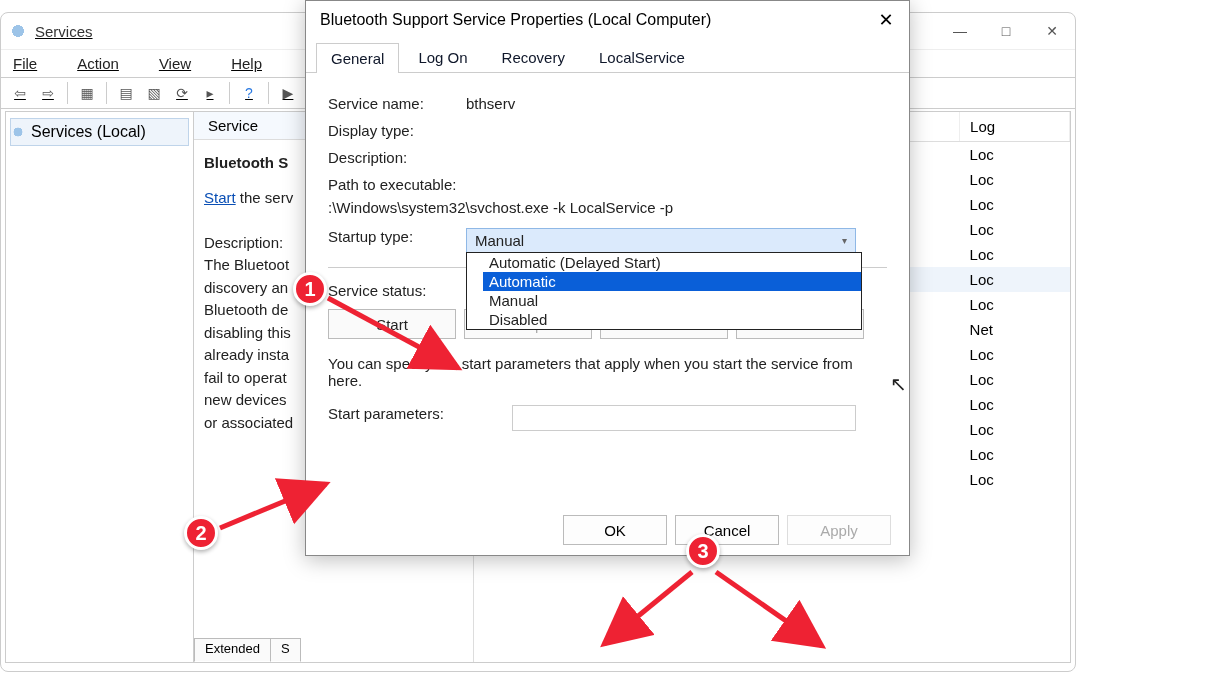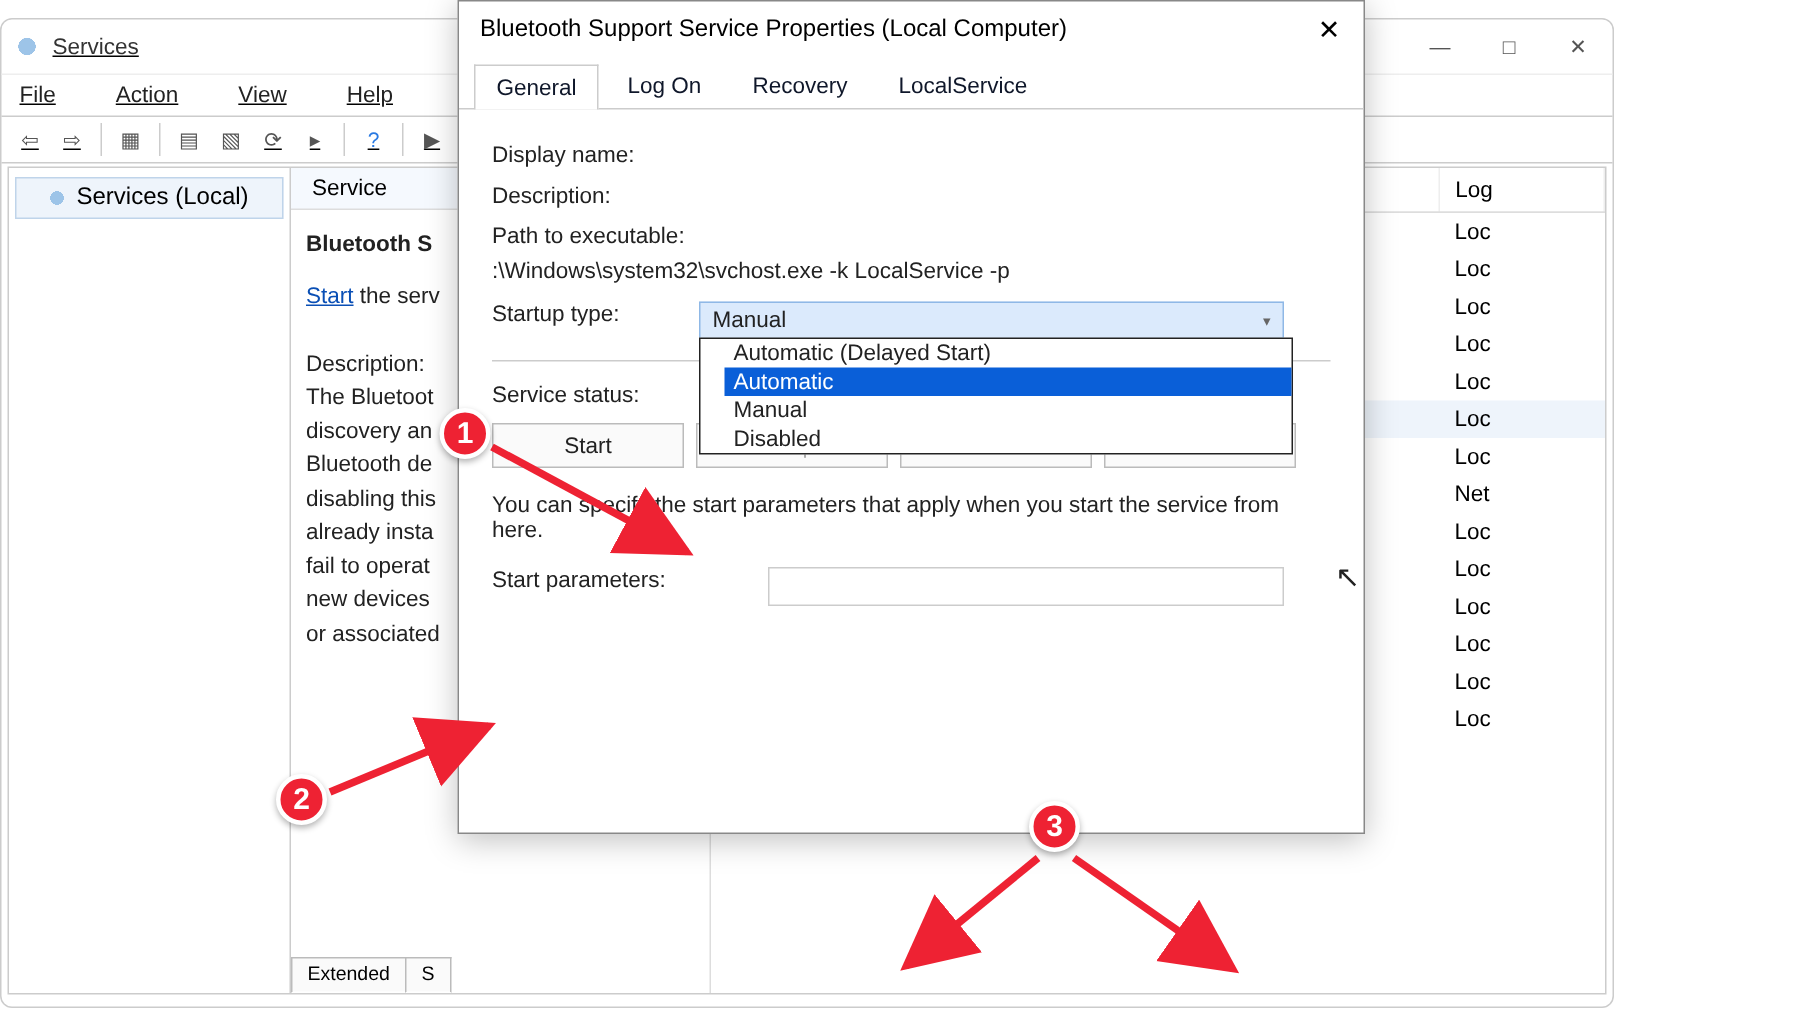--- a/index.html
+++ b/index.html
@@ -12,21 +12,21 @@
   .titlebar .title { font-size: 15px; color: #333; }
   .win-controls { position: absolute; right: 0; top: 0; height: 36px; display: flex; }
   .win-controls div { width: 46px; height: 36px; display: flex; align-items: center; justify-content: center; color: #555; font-size: 14px; }
   .menubar { height: 28px; display: flex; align-items: center; padding-left: 12px; gap: 40px; font-size: 15px; color: #222; border-top: 1px solid #eee; }
   .toolbar { height: 32px; border-top: 1px solid #ccc; border-bottom: 1px solid #ccc; display: flex; align-items: center; padding-left: 6px; gap: 2px; }
   .toolbar .tbtn { width: 26px; height: 24px; display: flex; align-items: center; justify-content: center; font-size: 14px; color: #555; }
   .toolbar .sep { width: 1px; height: 22px; background: #ccc; margin: 0 4px; }
 
   .body-area { position: absolute; top: 98px; bottom: 8px; left: 4px; right: 4px; display: flex; border: 1px solid #ccc; }
   .left-pane { width: 188px; border-right: 1px solid #ccc; padding: 6px 4px; }
-  .left-pane .item { display: flex; align-items: center; gap: 6px; padding: 4px 20px; background: #eef4fb; border: 1px solid #bfd4ea; }
+  .left-pane .item { display: flex; align-items: center; gap: 6px; padding: 4px 0; background: #eef4fb; border: 1px solid #bfd4ea; }
   .left-pane .gear2 { width: 14px; height: 14px; background: radial-gradient(circle,#9dc4e8 45%,transparent 46%); border-radius: 50%; }
   .mid-pane { width: 280px; border-right: 1px solid #ddd; position: relative; }
   .mid-pane .header { height: 28px; background: #f5f9fe; border-bottom: 1px solid #ddd; display: flex; align-items: center; padding-left: 8px; gap: 6px; font-size: 15px; }
   .mid-pane .content { padding: 12px 10px; font-size: 15px; color: #222; line-height: 1.5; }
   .mid-pane .svc-title { font-weight: bold; margin-bottom: 12px; }
   .mid-pane .startlink { color: #0a4fb5; text-decoration: underline; }
   .mid-pane .tabs { position: absolute; bottom: 0; left: 0; height: 24px; display: flex; }
   .mid-pane .tabs div { border: 1px solid #bbb; border-bottom: 1px solid #fff; padding: 2px 10px; font-size: 13px; background: #fafafa; margin-right: -1px; }
 
   .right-pane { flex: 1; position: relative; overflow-y: scroll;}
@@ -229,21 +229,25 @@
   <div class="dlg-title">Bluetooth Support Service Properties (Local Computer)</div>
   <div class="dlg-close">✕</div>
   <div class="tabstrip">
     <div class="tab active">General</div>
     <div class="tab">Log On</div>
     <div class="tab">Recovery</div>
     <div class="tab">LocalService</div>
   </div>
   <div class="form">
     <div class="form-row">
-      <div class="lbl">Display name:</div>
+      <div class="lbl">Service name:</div>
+      <div class="val">bthserv</div>
+    </div>
+    <div class="form-row">
+      <div class="lbl">Display type:</div>
     </div>
     <div class="form-row">
       <div class="lbl">Description:</div>
     </div>
     <div>Path to executable:</div>
     <div class="path-line">:\Windows\system32\svchost.exe -k LocalService -p</div>
     <div class="form-row">
       <div class="lbl">Startup type:</div>
       <div class="val startup-select">
         <div class="sel-display">
@@ -268,20 +272,25 @@
       <div class="btn disabled">Stop</div>
       <div class="btn disabled">Pause</div>
       <div class="btn disabled">Resume</div>
     </div>
     <p style="margin:16px 0;">You can specify the start parameters that apply when you start the service from here.</p>
     <div class="form-row">
       <div class="lbl" style="width:184px;">Start parameters:</div>
       <div class="input-box"></div>
     </div>
   </div>
+  <div class="dlg-footer">
+    <div class="btn2">OK</div>
+    <div class="btn2">Cancel</div>
+    <div class="btn2 disabled">Apply</div>
+  </div>
 </div>
 
 <div class="badge" style="left:293px; top:272px;">1</div>
 <div class="badge" style="left:184px; top:516px;">2</div>
 <div class="badge" style="left:686px; top:534px;">3</div>
 
 <svg class="anno">
   <defs>
     <marker id="ah" markerWidth="12" markerHeight="12" refX="9" refY="5" orient="auto">
       <path d="M0,0 L10,5 L0,10 Z" fill="#e23"></path>

